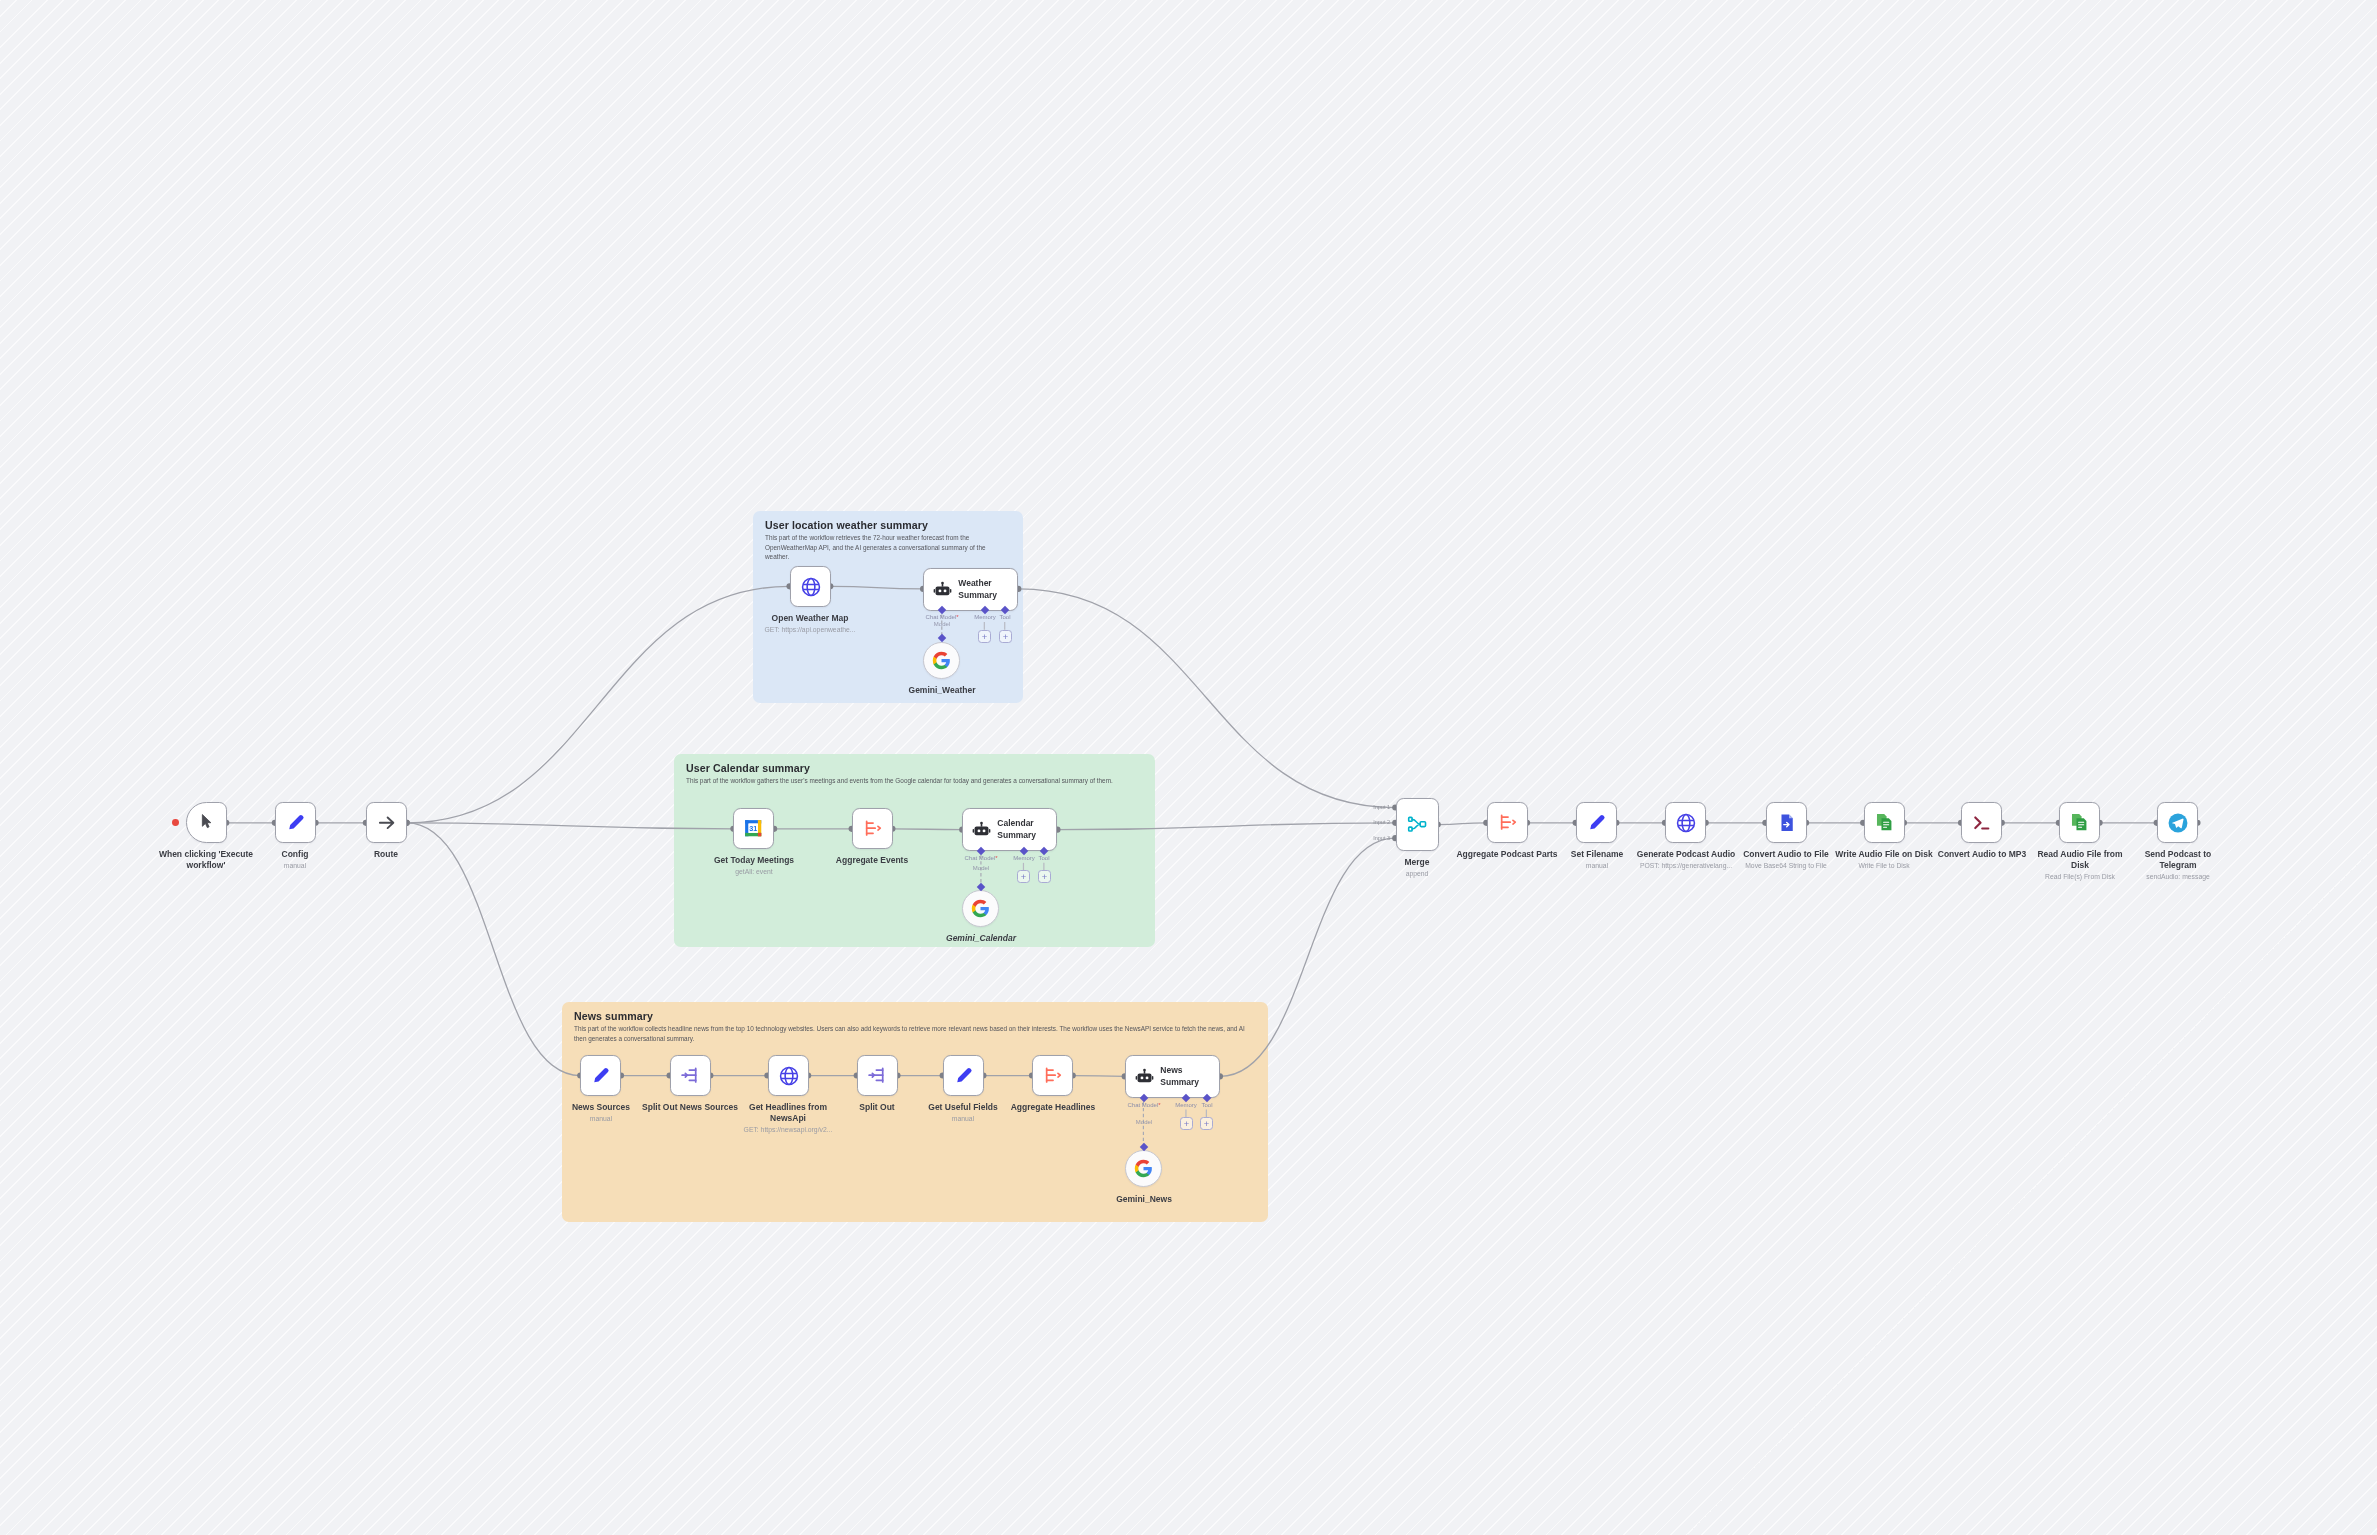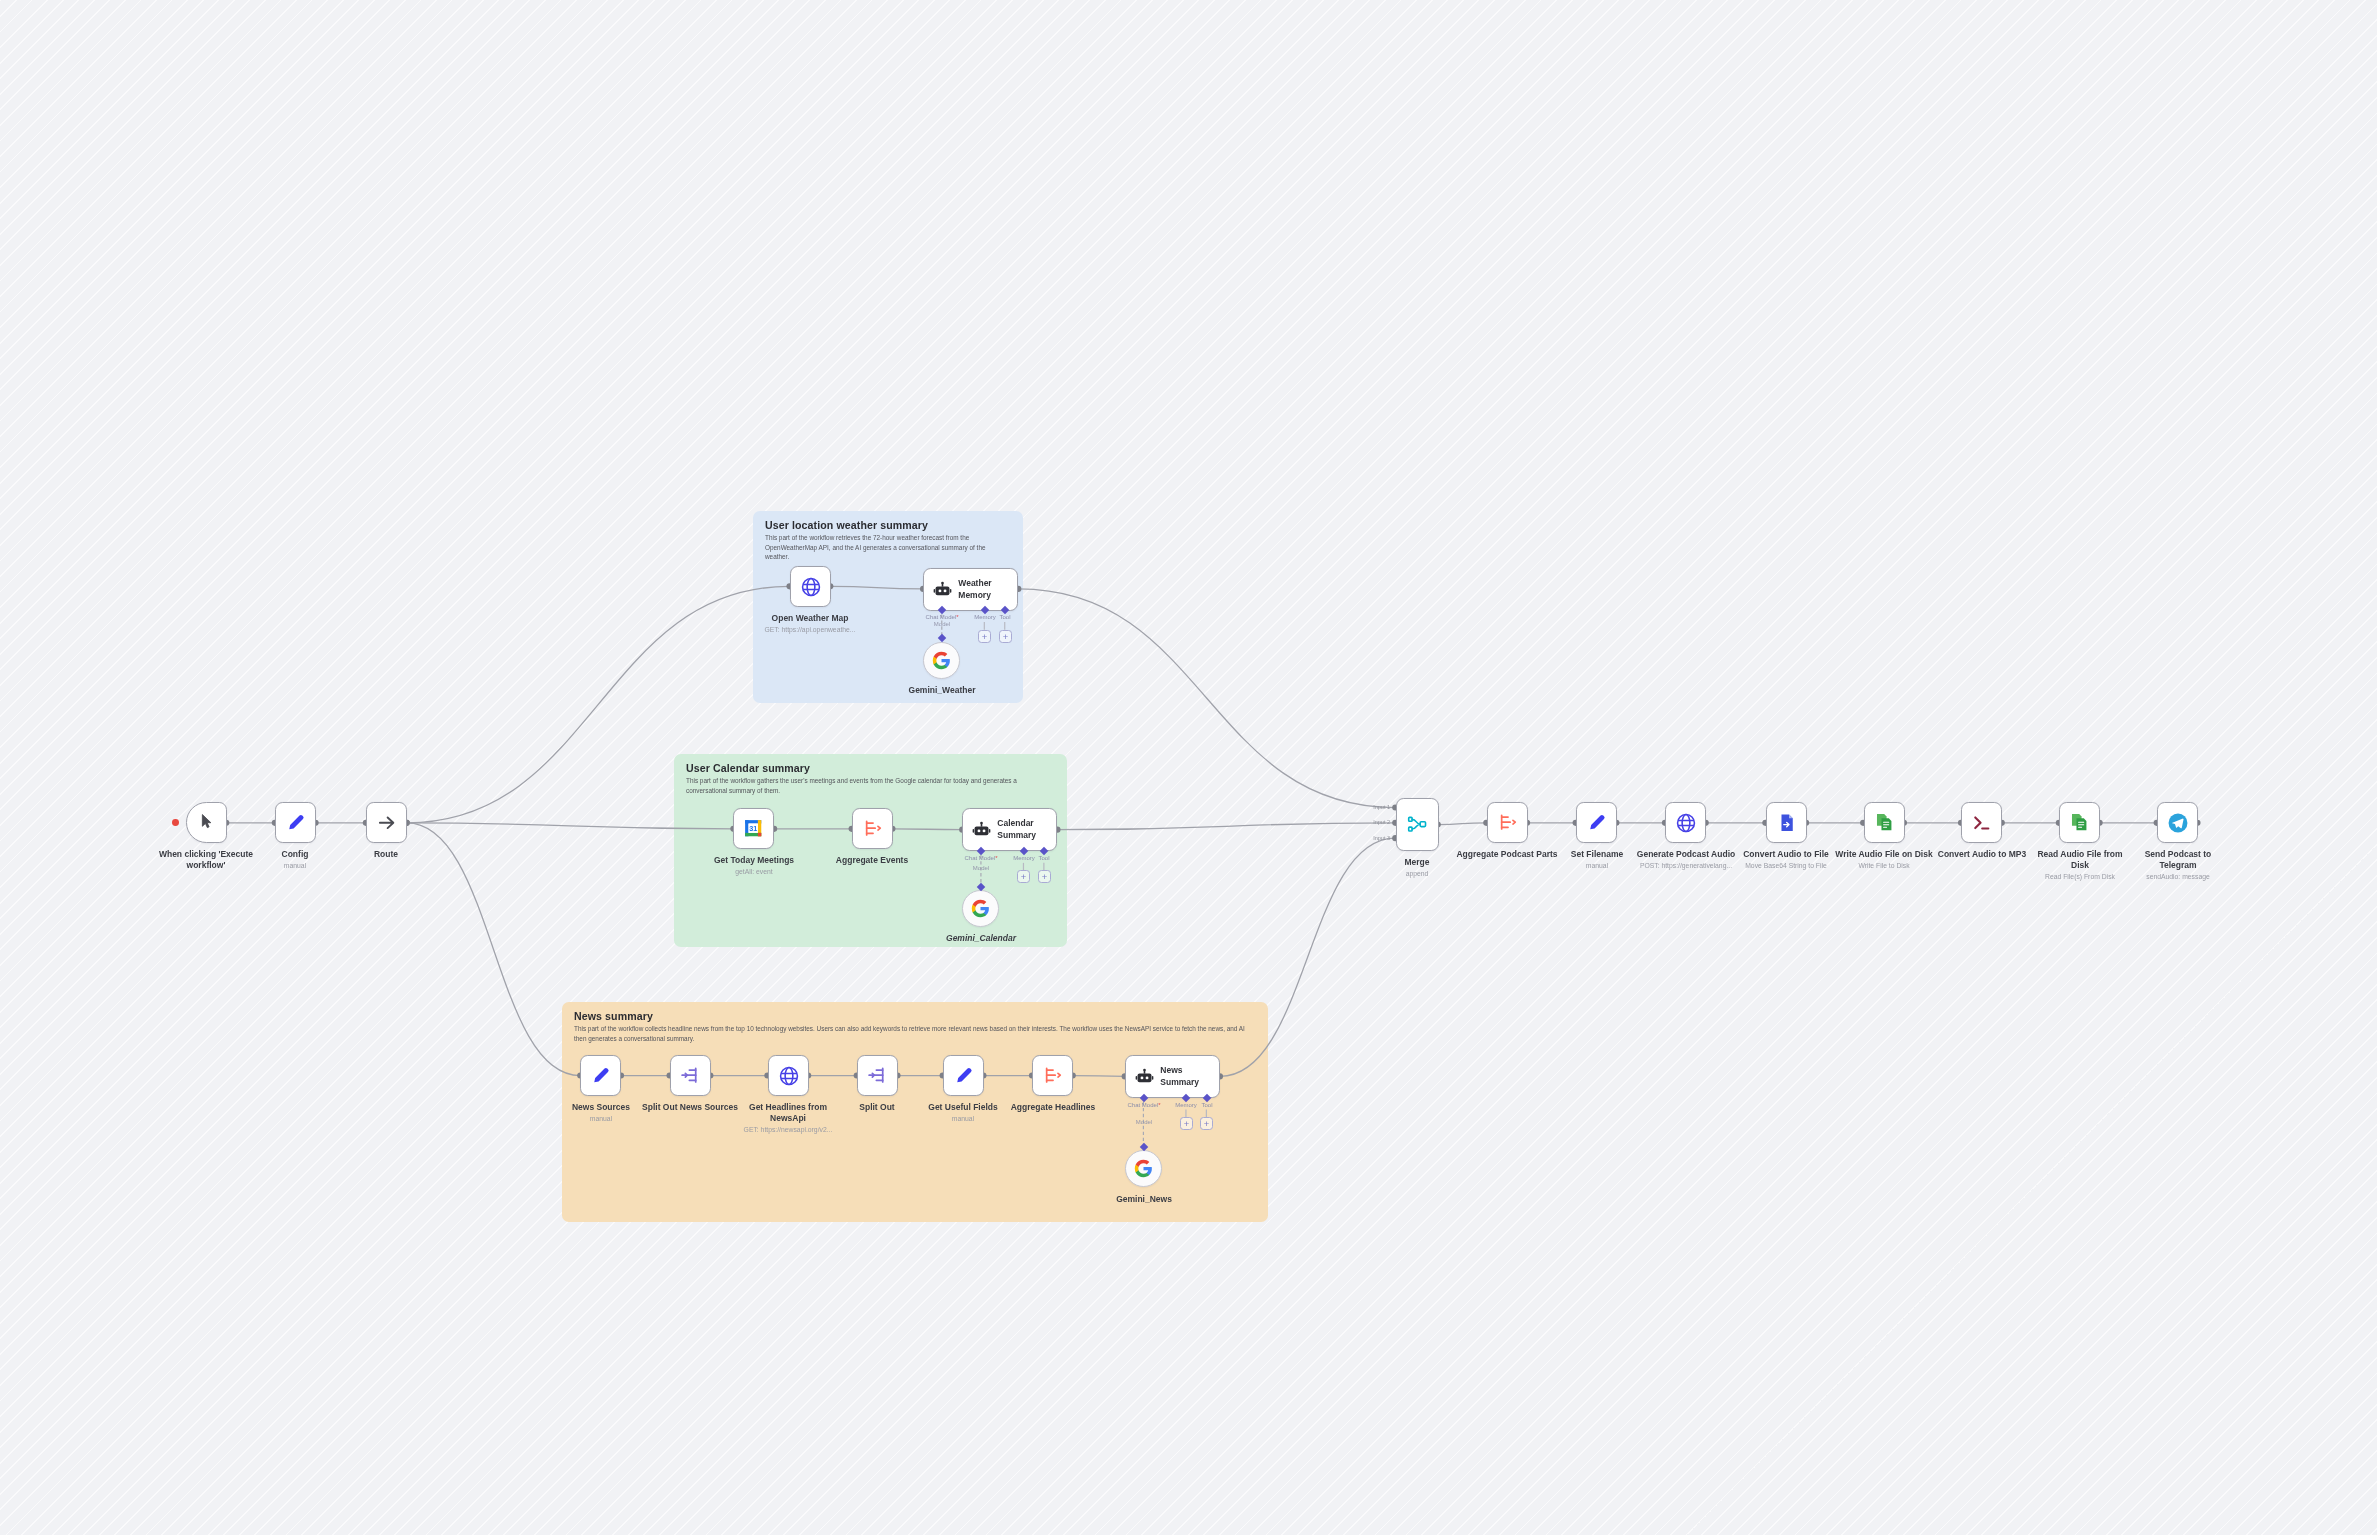--- a/index.html
+++ b/index.html
@@ -42,21 +42,21 @@
   .input-label{position:absolute;width:49px;text-align:right;font-size:5.5px;color:#8d8f97;z-index:4}
 </style>
 </head>
 <body>
 
 <div id="canvas">
     <div class="group" style="left: 753px; top: 511px; width: 270px; height: 192px; background: rgb(219, 231, 246);">
       <h3>User location weather summary</h3>
       <p>This part of the workflow retrieves the 72-hour weather forecast from the OpenWeatherMap API, and the AI generates a conversational summary of the weather.</p>
     </div>
-    <div class="group" style="left: 674px; top: 754px; width: 393px; height: 193px; background: rgb(210, 237, 218);">
+    <div class="group" style="left: 674px; top: 754px; width: 481px; height: 193px; background: rgb(210, 237, 218);">
       <h3>User Calendar summary</h3>
       <p>This part of the workflow gathers the user's meetings and events from the Google calendar for today and generates a conversational summary of them.</p>
     </div>
     <div class="group" style="left: 562px; top: 1002px; width: 706px; height: 220px; background: rgb(246, 222, 184);">
       <h3>News summary</h3>
       <p>This part of the workflow collects headline news from the top 10 technology websites. Users can also add keywords to retrieve more relevant news based on their interests. The workflow uses the NewsAPI service to fetch the news, and AI then generates a conversational summary.</p>
     </div>
     <div class="pdiamond" style="left: 939px; top: 607px;"></div>
     <div class="pdiamond" style="left: 982px; top: 607px;"></div>
     <div class="pdiamond" style="left: 1002px; top: 607px;"></div>
@@ -130,21 +130,21 @@
             <rect x="11" y="4.6" width="2" height="3.8"></rect>
             <circle cx="12" cy="3.8" r="1.7"></circle>
             <rect x="0.8" y="11.4" width="1.9" height="4.8" rx="0.95"></rect>
             <rect x="21.3" y="11.4" width="1.9" height="4.8" rx="0.95"></rect>
           </g>
           <circle cx="8.8" cy="13.8" r="1.8" fill="#fff"></circle>
           <circle cx="15.2" cy="13.8" r="1.8" fill="#fff"></circle>
         </svg>
       </span>
       <span class="ai-label">Weather
-Memory</span>
+Summary</span>
     </div>
     <div class="node gemini" style="left: 923px; top: 642px; width: 37px; height: 37px;">
       <span class="icon">
         <svg viewBox="0 0 48 48" width="19" height="19">
           <path fill="#4285F4" d="M45.1 24.5c0-1.6-.1-3.1-.4-4.5H24v8.5h11.8c-.5 2.8-2.1 5.1-4.4 6.6v5.5h7.1c4.2-3.8 6.6-9.4 6.6-16.1z"></path>
           <path fill="#34A853" d="M24 46c5.9 0 10.9-2 14.6-5.3l-7.1-5.5c-2 1.3-4.5 2.1-7.5 2.1-5.7 0-10.6-3.9-12.3-9.1H4.3v5.7C8 41.1 15.4 46 24 46z"></path>
           <path fill="#FBBC05" d="M11.7 28.2c-.4-1.3-.7-2.7-.7-4.2s.3-2.9.7-4.2v-5.7H4.3C2.9 17.1 2 20.4 2 24s.9 6.9 2.3 9.9l7.4-5.7z"></path>
           <path fill="#EA4335" d="M24 10.8c3.2 0 6.1 1.1 8.4 3.3l6.3-6.3C34.9 4.2 29.9 2 24 2 15.4 2 8 6.9 4.3 14.1l7.4 5.7c1.7-5.2 6.6-9 12.3-9z"></path>
         </svg>
       </span>

